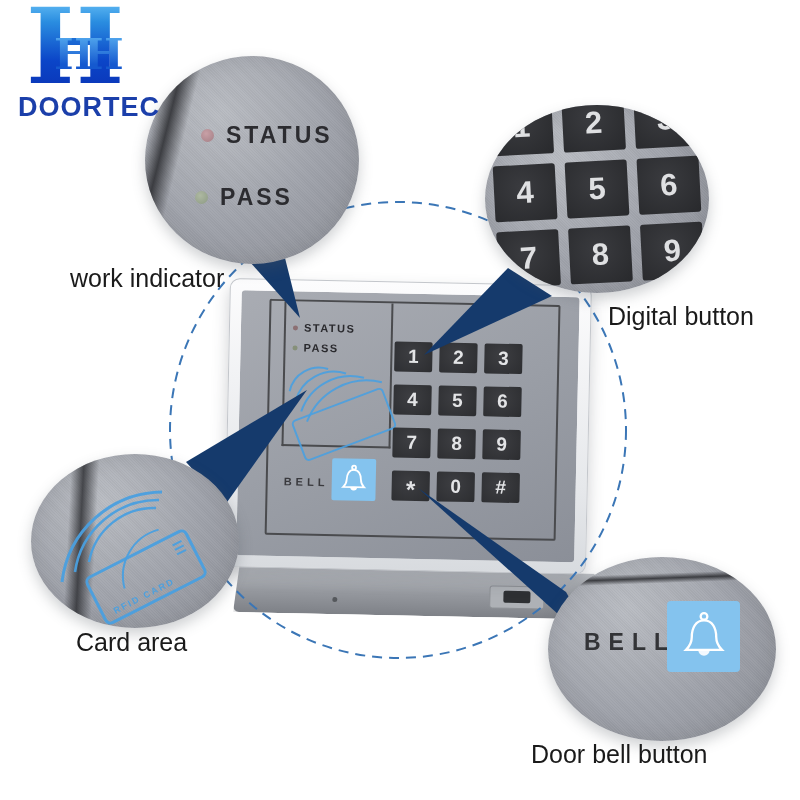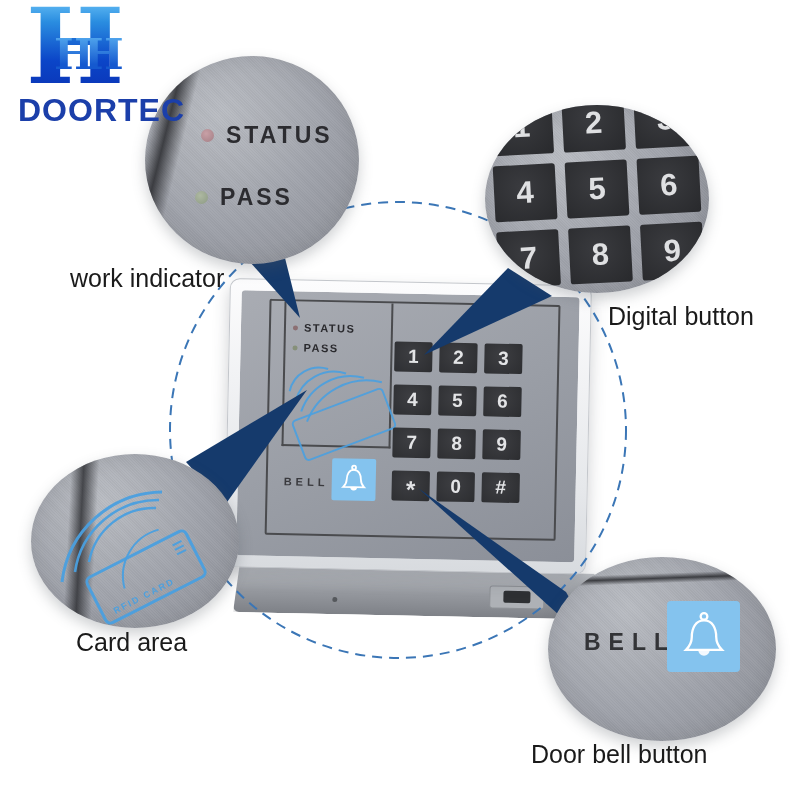--- a/index.html
+++ b/index.html
@@ -8,21 +8,21 @@
 
   
   .logo{position:absolute;left:18px;top:4px;width:150px;height:125px;z-index:12;}
   .logo .bigH{position:absolute;left:8px;top:-14px;font-family:"DejaVu Serif",serif;font-weight:bold;font-size:104px;line-height:1.1;
     background:linear-gradient(180deg,#7fd4ff 0%,#2a8de0 28%,#0b45c8 62%,#0a2fb0 100%);
     -webkit-background-clip:text;background-clip:text;color:transparent;}
   .logo .smallH{position:absolute;font-family:"DejaVu Serif",serif;font-weight:bold;font-size:42px;
     background:linear-gradient(180deg,#5fb9f5 0%,#1559cf 70%);-webkit-background-clip:text;background-clip:text;color:transparent;}
   .logo .smallH.h1{left:36px;top:26px;}
   .logo .smallH.h2{left:66px;top:26px;}
-  .logo .brand{position:absolute;left:0px;top:88px;font-size:32px;font-weight:bold;color:#1b3faa;letter-spacing:1px;}
+  .logo .brand{position:absolute;left:0px;top:88px;font-size:27px;font-weight:bold;color:#1b3faa;letter-spacing:1px;}
 
   
   .device{position:absolute;left:230px;top:278px;width:362px;height:289px;transform:rotate(1.2deg);transform-origin:0 0;z-index:2;}
   .frame{position:absolute;inset:0;border-radius:10px;background:linear-gradient(180deg,#fcfcfd,#e6e8eb 70%,#d8dbdf);border:1px solid #c3c6cb;box-shadow:0 8px 16px rgba(60,65,75,.25);}
   .panel{position:absolute;inset:12px;border-radius:4px;
     background:linear-gradient(155deg,#a9acb3 0%,#9a9ea6 50%,#8b8f98 100%);
     background-image:linear-gradient(155deg,#a9acb3 0%,#9a9ea6 50%,#8b8f98 100%),repeating-linear-gradient(45deg,rgba(255,255,255,.04) 0 1px,rgba(0,0,0,.04) 1px 2px);background-blend-mode:normal;}
   .inner-border{position:absolute;left:40px;top:20px;width:287px;height:232px;border:2px solid #4a4b4e;border-radius:2px;}
   .left-box{position:absolute;left:55px;top:22px;width:105px;height:143px;border:2px solid #4a4b4e;border-top:none;}
   .led-row{position:absolute;display:flex;align-items:center;gap:6px;}

